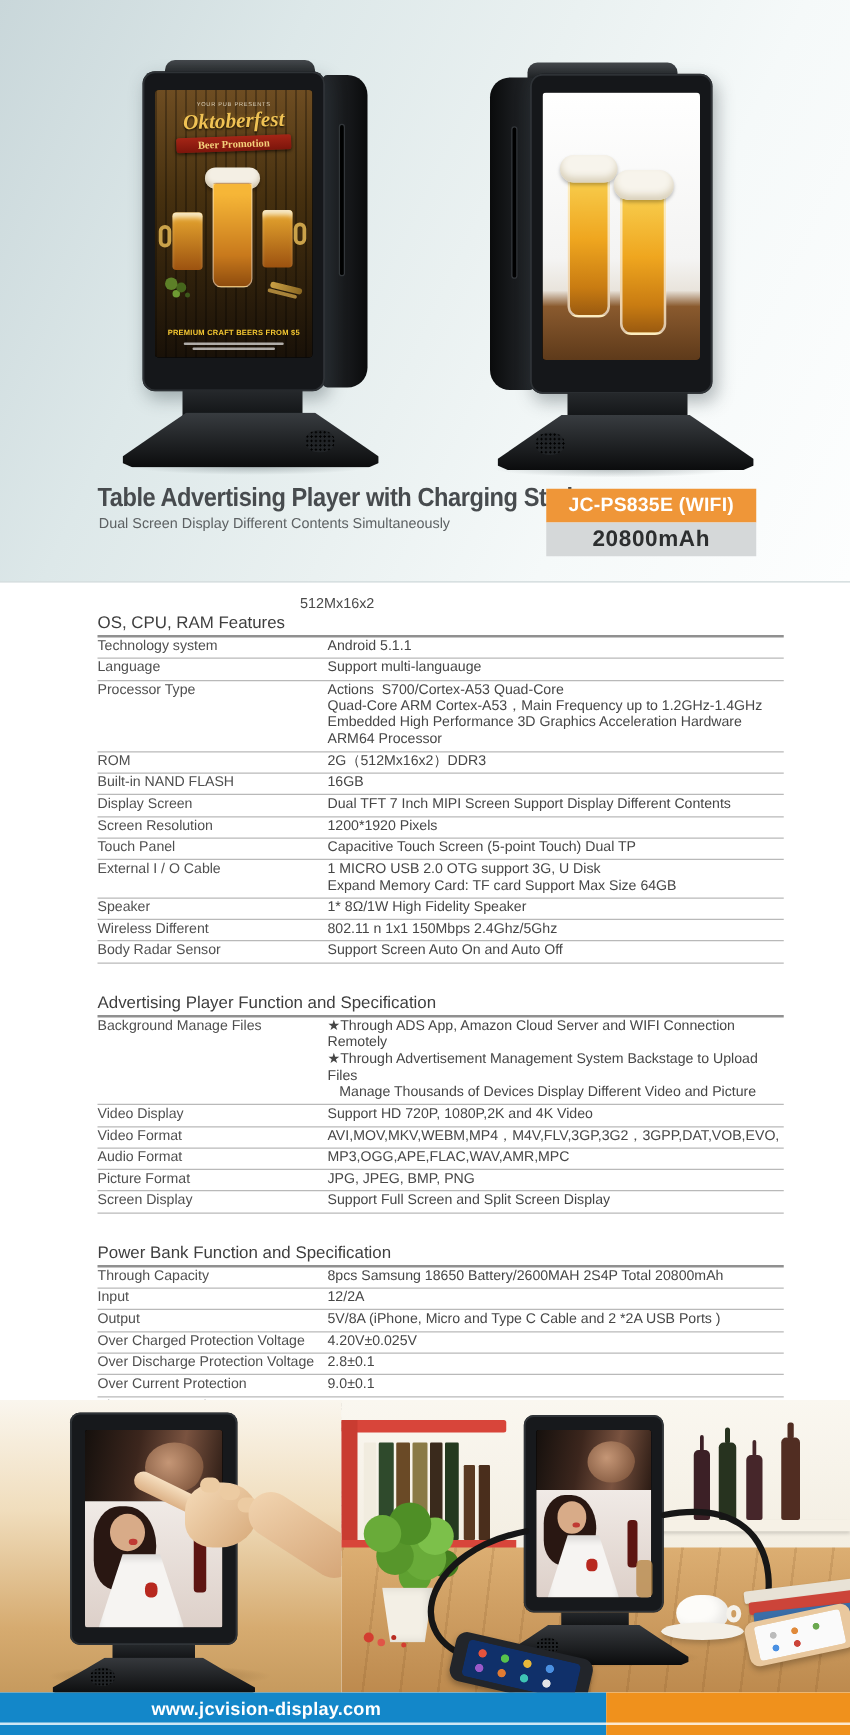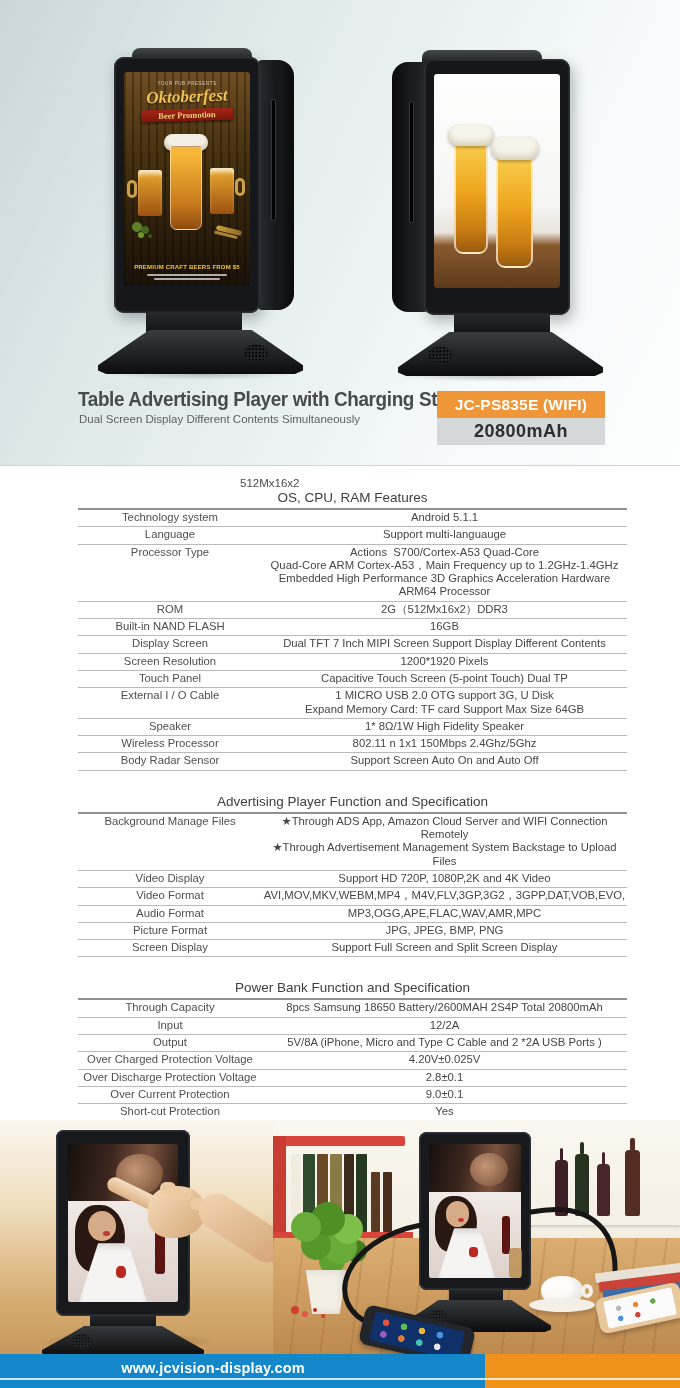--- a/index.html
+++ b/index.html
@@ -86,21 +86,21 @@
   .badge-model{position:absolute;left:437px;top:391px;width:168px;height:27px;line-height:27px;
                background:var(--orange-badge,#ef9638);color:#fff;font-weight:bold;font-size:15.5px;
                text-align:center;letter-spacing:.2px;}
   .badge-cap{position:absolute;left:437px;top:418px;width:168px;height:27px;line-height:27px;
              background:var(--badge-gray,#d5d8d9);color:#2c2e2f;font-weight:bold;font-size:18px;
              text-align:center;letter-spacing:.5px;}
 
   
   .content{position:absolute;top:466px;left:0;width:680px;}
   .stray-note{position:absolute;left:240px;top:11px;font-size:11.5px;color:#4a4a4a;}
-  .section{margin:0 0 0 78px;width:549px;color:#4a4a4a;text-align:center;}
+  .section{margin:0 0 0 78px;width:549px;color:#4a4a4a;}
   .section.narrow{width:322px;}
   .sec-gap1{margin-top:24px;} .sec-gap{margin-top:23px;}
   .sec-heading{font-size:13.5px;color:#3e3e3e;padding-bottom:3px;border-bottom:2px solid #909090;}
   .spec-row{display:flex;border-bottom:1px solid #b9b9b9;padding:1px 0 2px;}
   .spec-label{flex:none;width:184px;font-size:11.3px;line-height:13.3px;color:#4f4f4f;}
   .spec-values{flex:1;}
   .val-line{font-size:11.3px;line-height:13.3px;white-space:pre-wrap;color:#464646;}
 
   
   .photos{position:absolute;top:1120px;left:0;width:680px;height:234px;}
@@ -331,39 +331,40 @@
               <div class="val-line">Expand Memory Card: TF card Support Max Size 64GB</div>
             </div>
           </div>
           <div class="spec-row">
             <div class="spec-label">Speaker</div>
             <div class="spec-values">
               <div class="val-line">1* 8Ω/1W High Fidelity Speaker</div>
             </div>
           </div>
           <div class="spec-row">
-            <div class="spec-label">Wireless Processor</div>
+            <div class="spec-label">Wireless Different</div>
             <div class="spec-values">
               <div class="val-line">802.11 n 1x1 150Mbps 2.4Ghz/5Ghz</div>
             </div>
           </div>
           <div class="spec-row">
             <div class="spec-label">Body Radar Sensor</div>
             <div class="spec-values">
               <div class="val-line">Support Screen Auto On and Auto Off</div>
             </div>
           </div>
         </div>
         <div class="section sec-gap">
           <div class="sec-heading">Advertising Player Function and Specification</div>
           <div class="spec-row">
             <div class="spec-label">Background Manage Files</div>
             <div class="spec-values">
               <div class="val-line">★Through ADS App, Amazon Cloud Server and WIFI Connection Remotely</div>
               <div class="val-line">★Through Advertisement Management System Backstage to Upload Files</div>
+              <div class="val-line">   Manage Thousands of Devices Display Different Video and Picture</div>
             </div>
           </div>
           <div class="spec-row">
             <div class="spec-label">Video Display</div>
             <div class="spec-values">
               <div class="val-line">Support HD 720P, 1080P,2K and 4K Video</div>
             </div>
           </div>
           <div class="spec-row">
             <div class="spec-label">Video Format</div>

